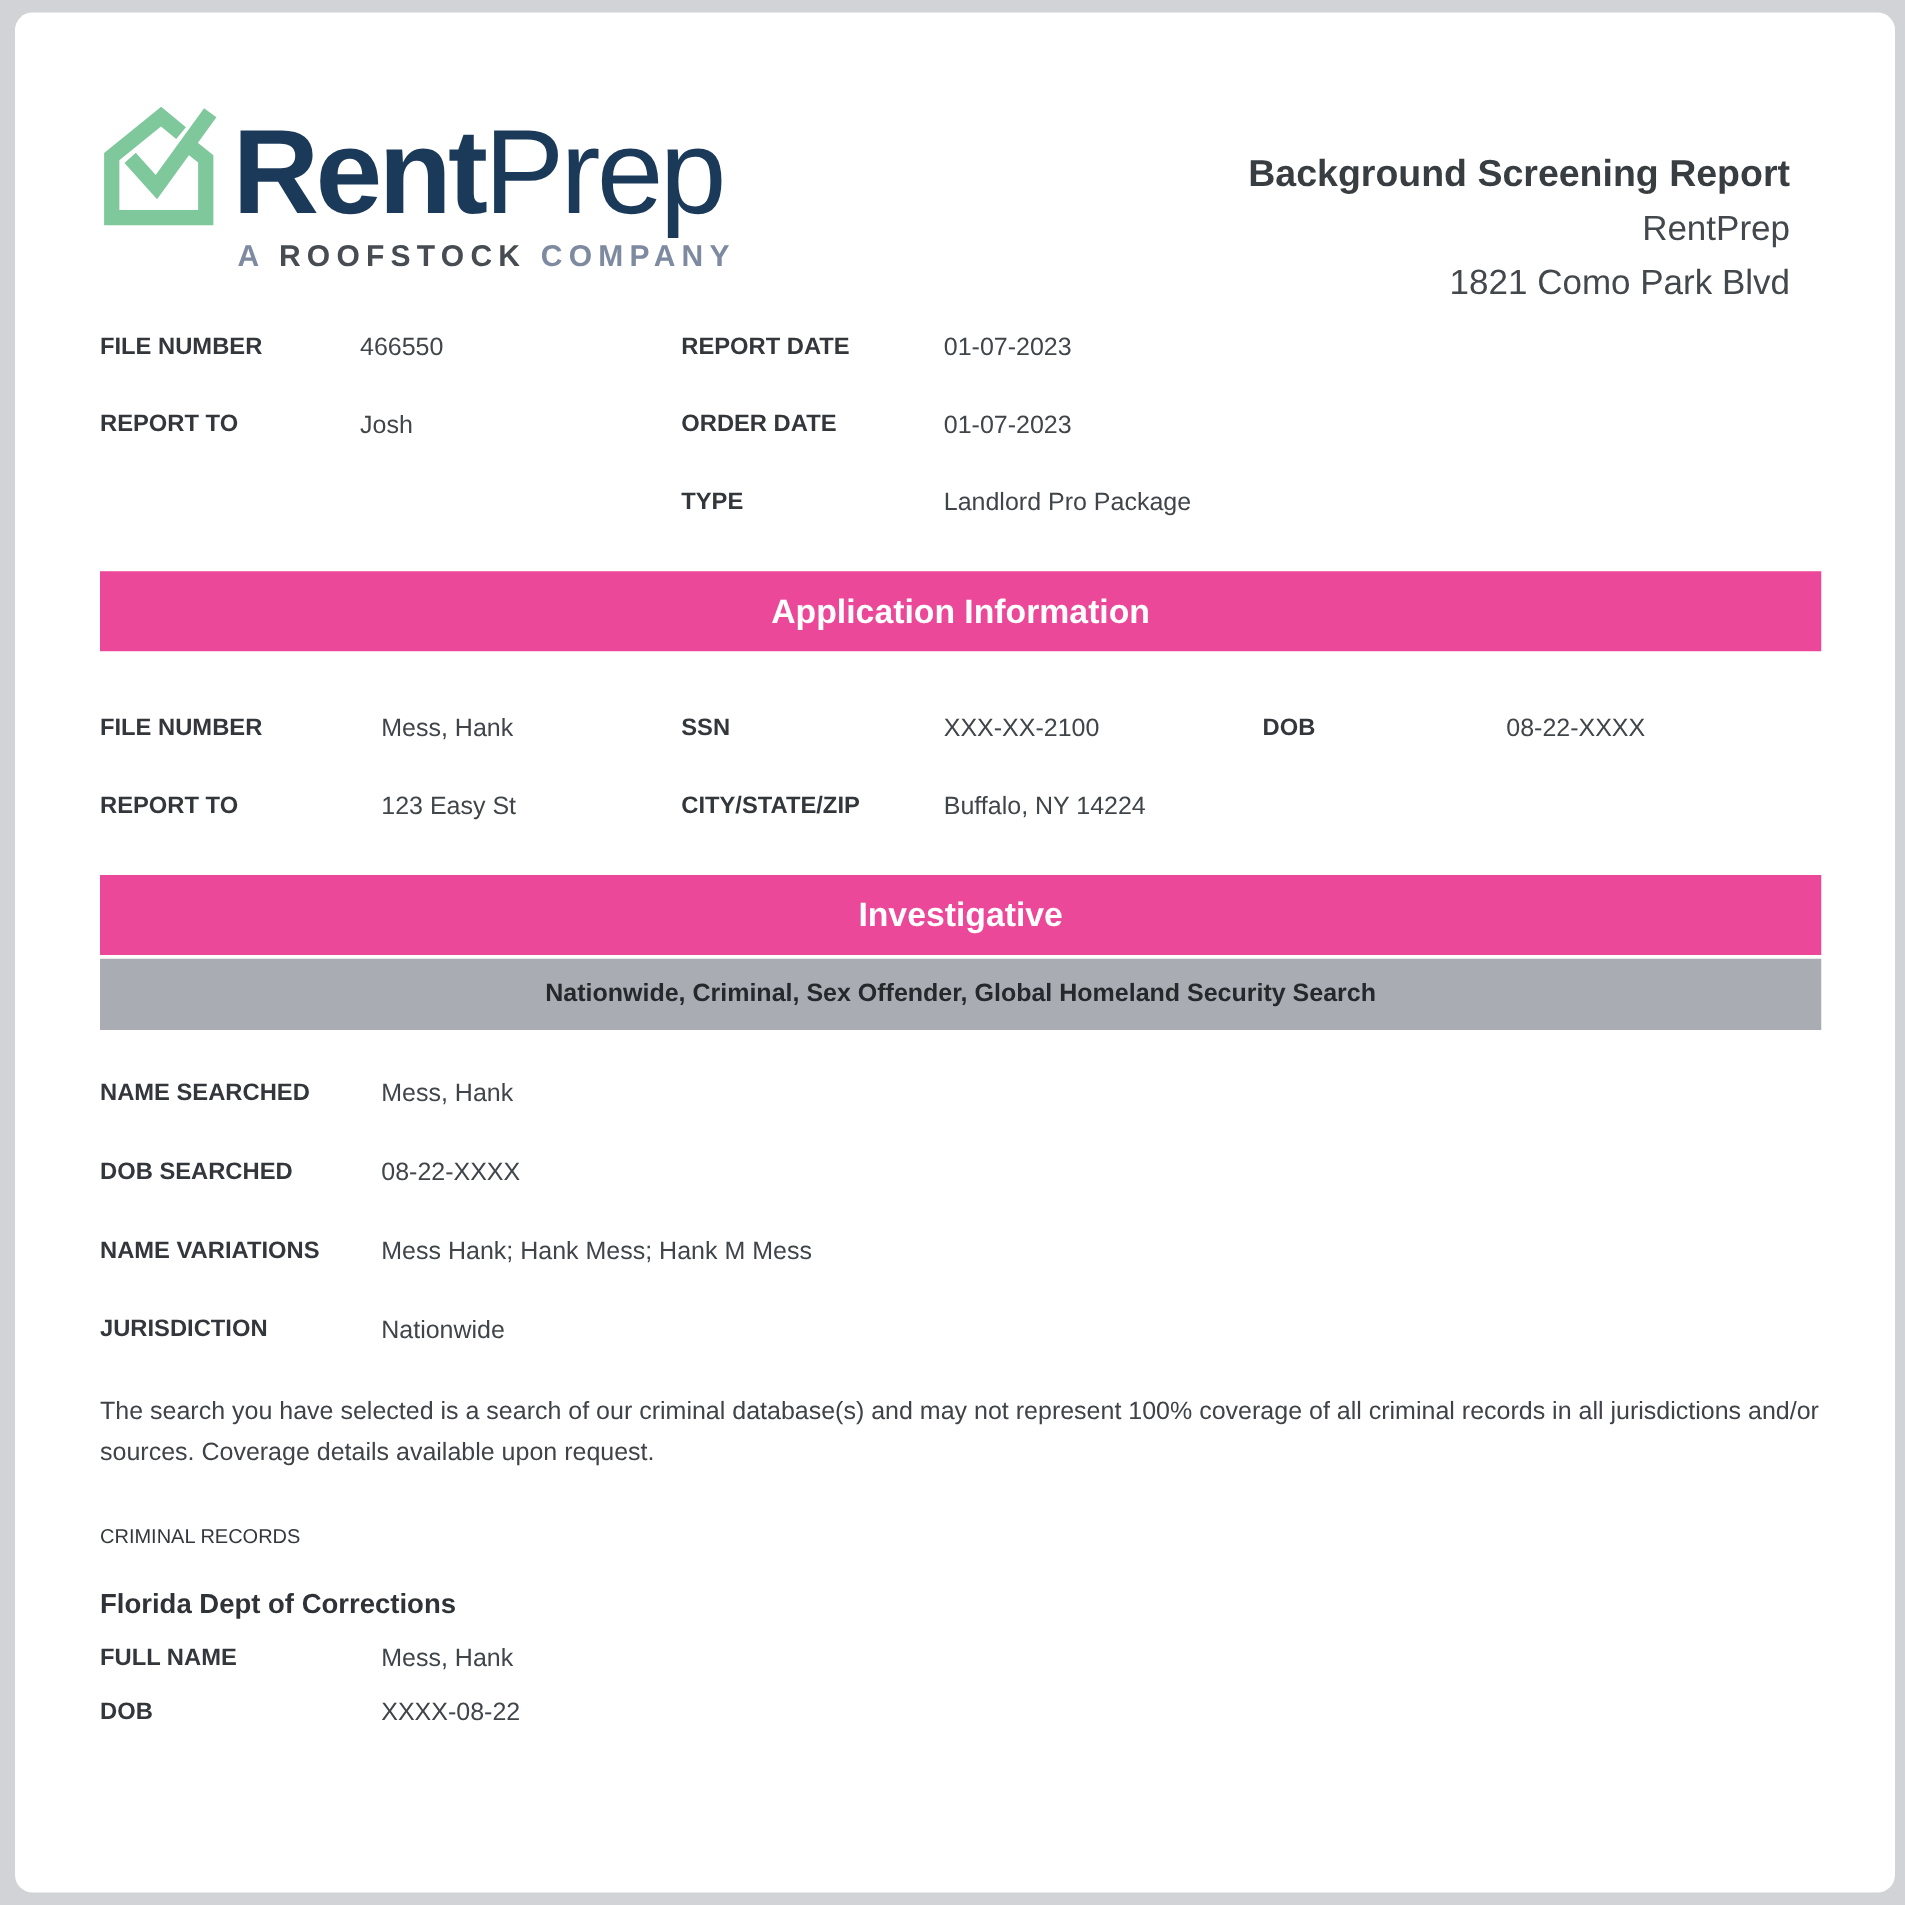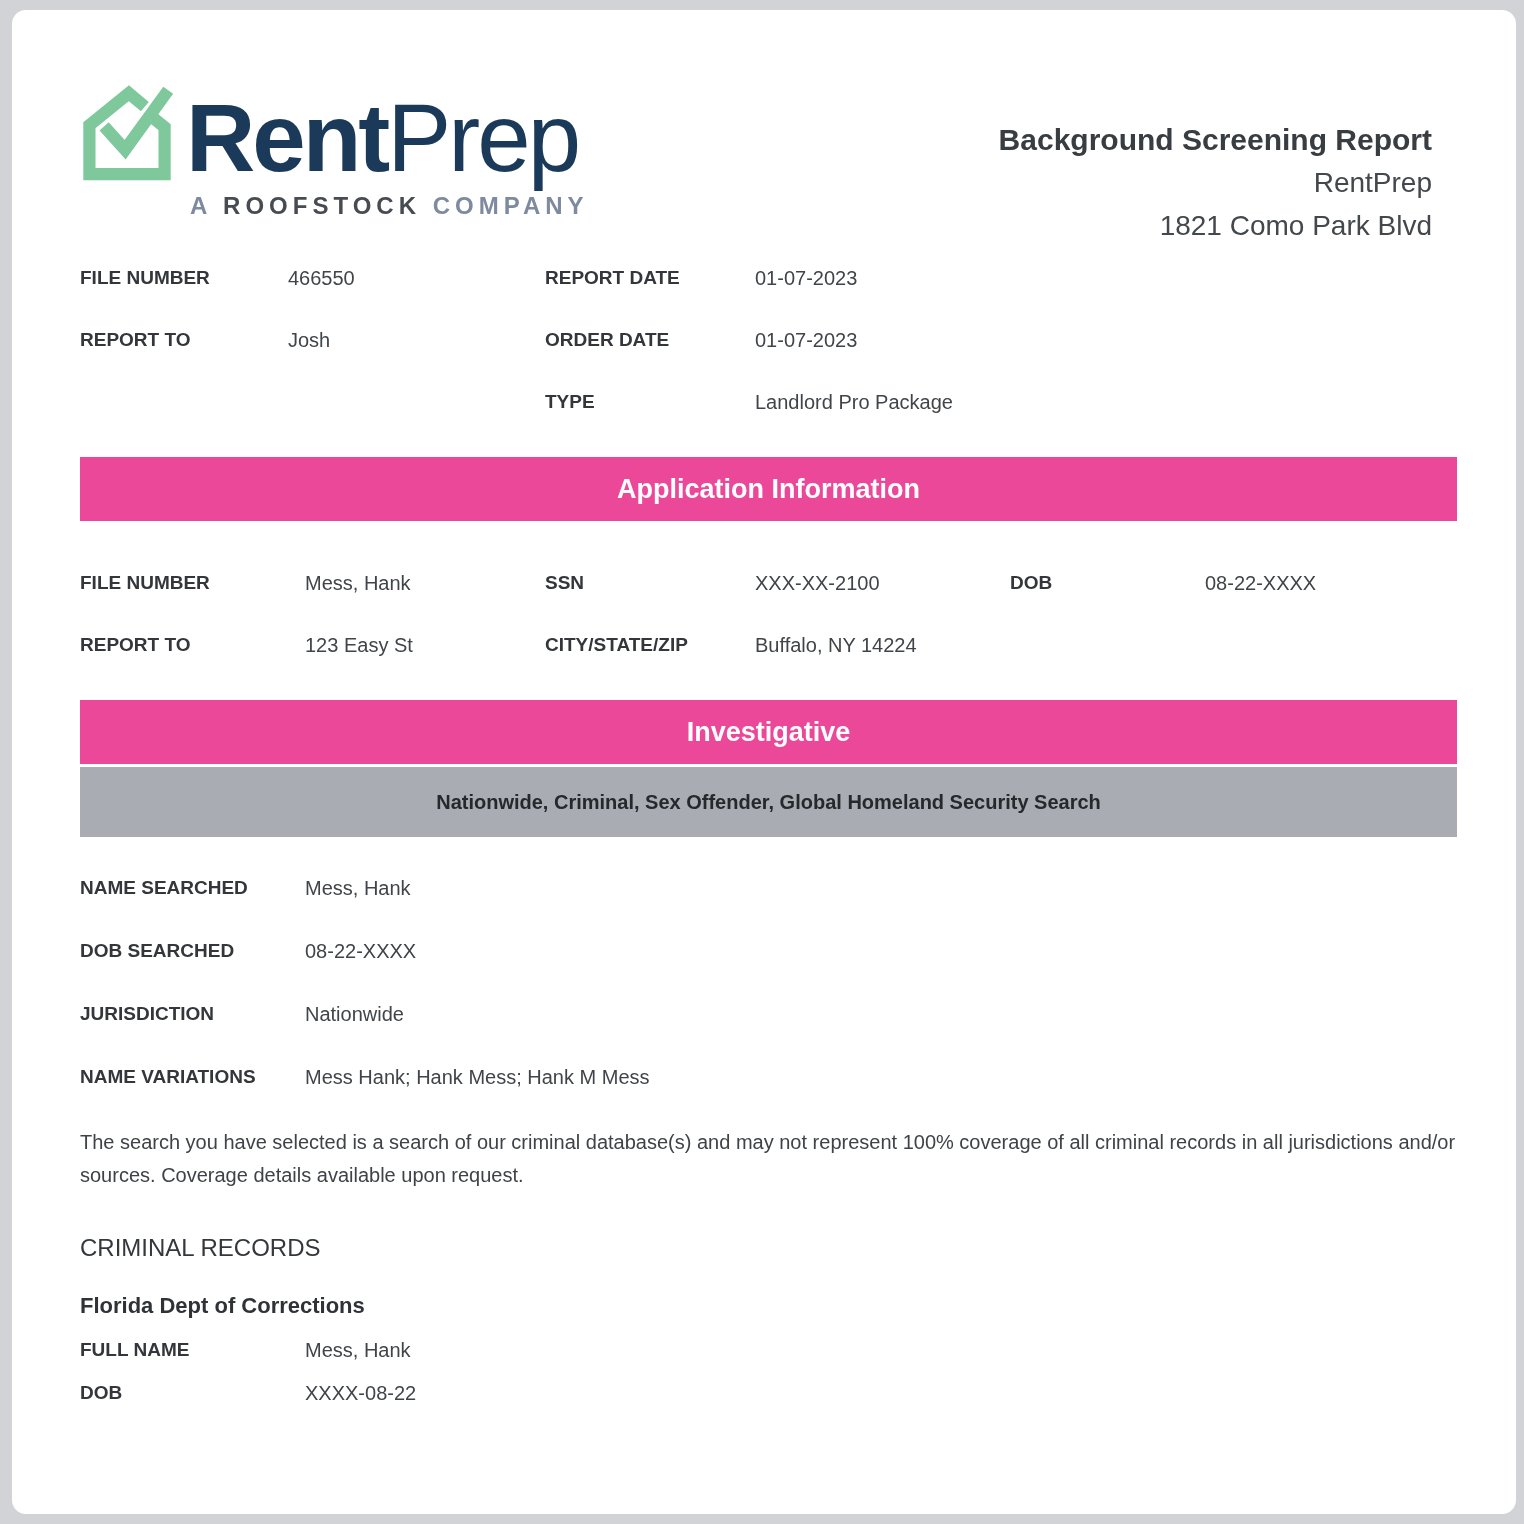--- a/index.html
+++ b/index.html
@@ -56,21 +56,21 @@
   .section-bar {
     margin-top: 43px;
     height: 64px;
     background: #ec4899;
     color: #ffffff;
     display: flex; align-items: center; justify-content: center;
     font-size: 27px; font-weight: 700;
   }
   .section-sub-bar {
     margin-top: 3px;
-    height: 70px;
+    height: 57px;
     background: #a9adb3;
     color: #26292c;
     display: flex; align-items: center; justify-content: center;
     font-size: 20px; font-weight: 700;
   }
 
   .app-grid {
     margin-top: 50px;
     display: grid;
     grid-template-columns: 225px 240px 210px 255px 195px 1fr;
@@ -87,21 +87,21 @@
     display: grid;
     grid-template-columns: 225px 1fr;
   }
 
   .disclaimer {
     margin-top: 37px;
     font-size: 20px; line-height: 33px; color: #3f4348;
   }
   .criminal-records-heading {
     margin-top: 42px;
-    font-size: 24px; color: #34383c;
+    font-size: 16px; color: #34383c;
   }
   .record-source {
     margin-top: 31px;
     font-size: 22px; font-weight: 800; color: #2f3337;
   }
   .record-row {
     margin-top: 19px;
     display: grid;
     grid-template-columns: 225px 1fr;
   }
@@ -175,26 +175,26 @@
 
   <div class="inv-row">
     <div class="label">NAME SEARCHED</div>
     <div class="value">Mess, Hank</div>
   </div>
   <div class="inv-row">
     <div class="label">DOB SEARCHED</div>
     <div class="value">08-22-XXXX</div>
   </div>
   <div class="inv-row">
+    <div class="label">NAME VARIATIONS</div>
+    <div class="value">Mess Hank; Hank Mess; Hank M Mess</div>
+  </div>
+  <div class="inv-row">
     <div class="label">JURISDICTION</div>
     <div class="value">Nationwide</div>
-  </div>
-  <div class="inv-row">
-    <div class="label">NAME VARIATIONS</div>
-    <div class="value">Mess Hank; Hank Mess; Hank M Mess</div>
   </div>
 
   <p class="disclaimer">The search you have selected  is a search of our criminal database(s) and may not represent 100% coverage of all criminal records in all jurisdictions and/or sources. Coverage details available upon request.</p>
 
   <div class="criminal-records-heading">CRIMINAL RECORDS</div>
 
   <div class="record-source">Florida Dept of Corrections</div>
 
   <div class="record-row">
     <div class="label">FULL NAME</div>

